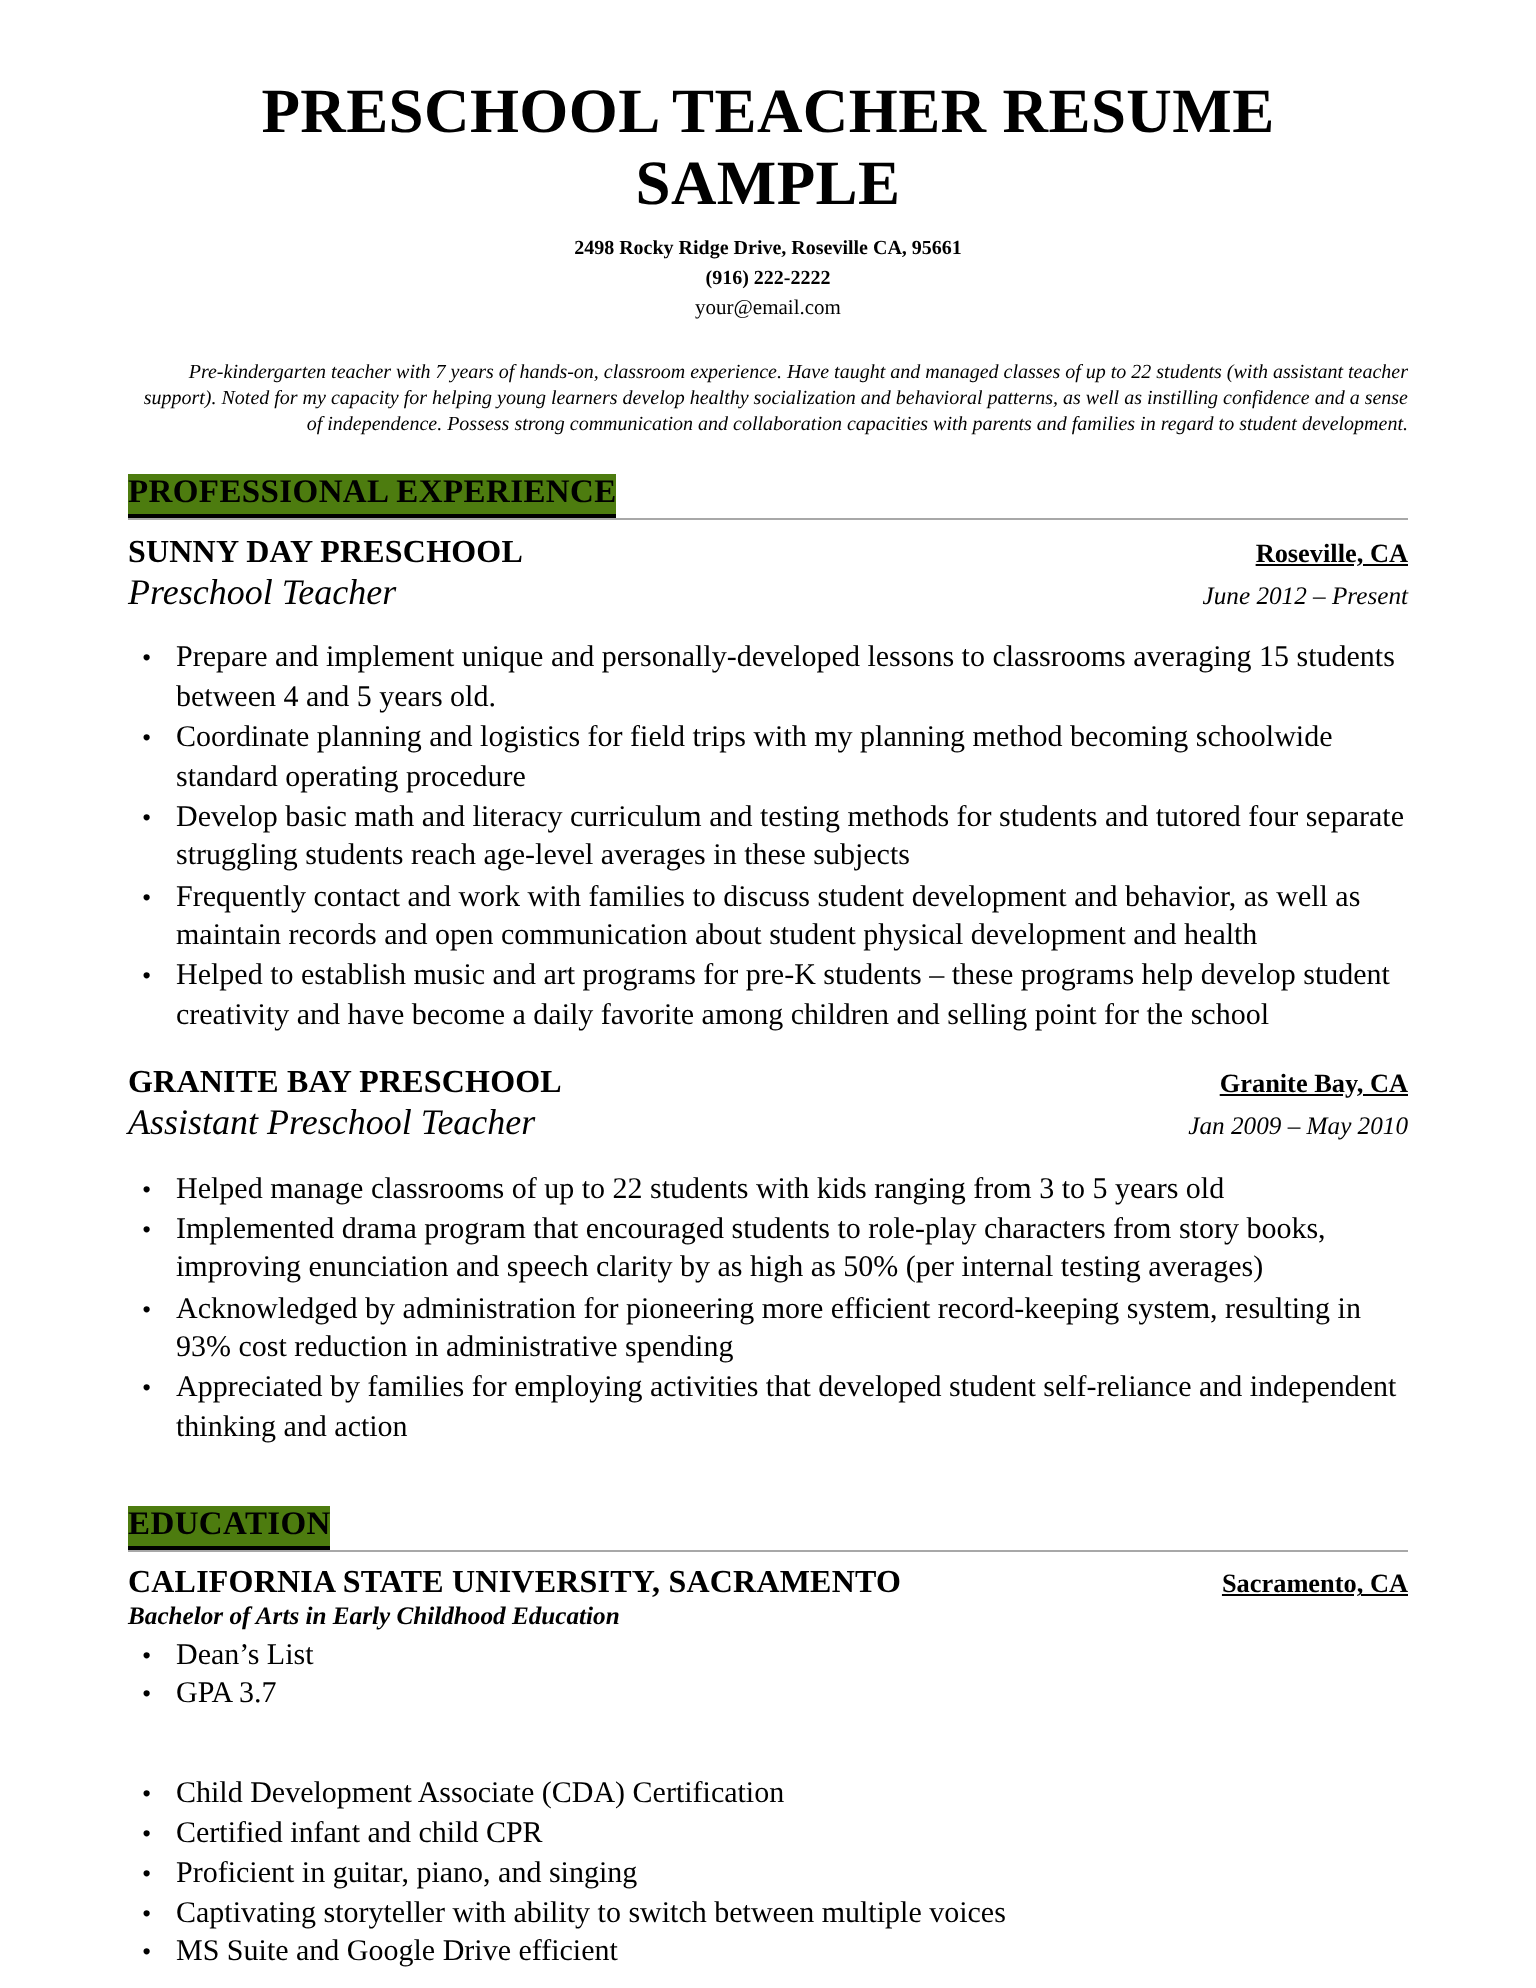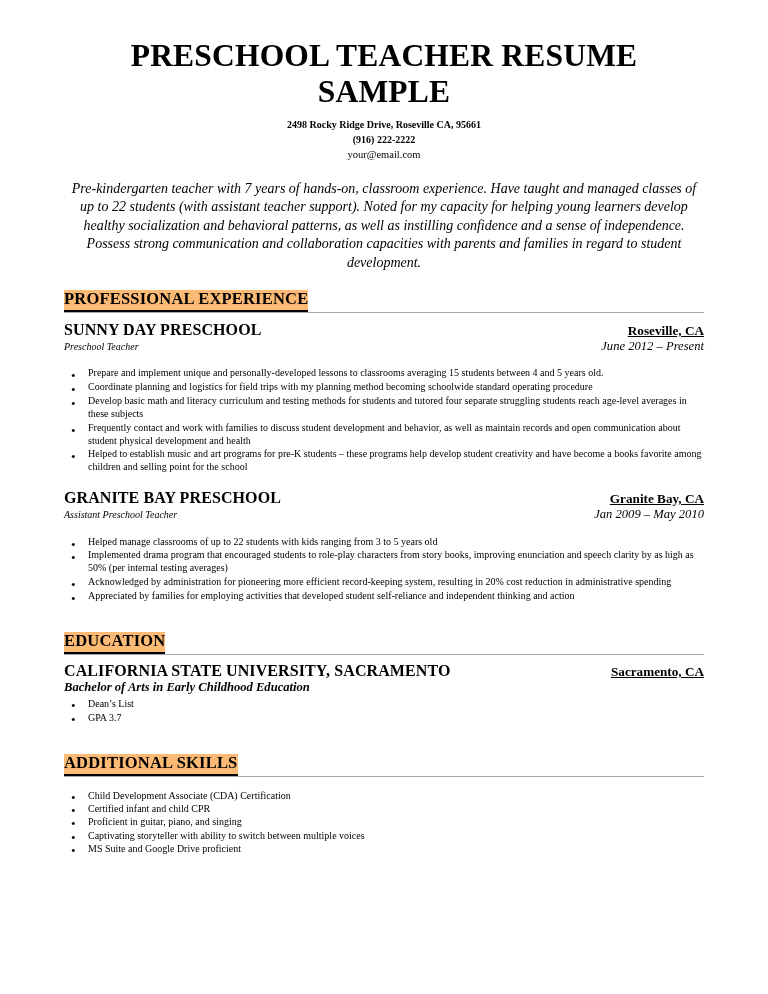--- a/index.html
+++ b/index.html
@@ -45,23 +45,23 @@
   }
   .contact-line.email {
     font-weight: normal;
     font-size: 10.5px;
   }
 
   
   .summary {
     margin-top: 17px;
     font-style: italic;
-    font-size: 14px;
+    font-size: 10px;
     line-height: 1.33;
-    text-align: center;
+    text-align: right;
   }
 
   
   .section {
     margin-top: 17px;
   }
   .section-heading {
     position: relative;
     font-size: 16.5px;
     font-weight: bold;
@@ -69,21 +69,21 @@
     line-height: 1.1;
     padding-bottom: 3px;
     margin-bottom: 4px;
   }
   .section-heading .section-heading-text {
     position: relative;
     display: inline-block;
     border-bottom: 2px solid #000;
     padding-bottom: 2px;
     z-index: 2;
-    background: #fdba74;
+    background: #4d7c0f;
   }
   .section-heading .rule {
     position: absolute;
     left: 0;
     right: 0;
     bottom: 2px;
     height: 1px;
     background: #a8a8a8;
     z-index: 1;
   }
@@ -104,21 +104,21 @@
     letter-spacing: 0.1px;
   }
   .loc {
     font-size: 13.2px;
     font-weight: bold;
     text-align: right;
     white-space: nowrap;
     text-decoration: underline;
   }
   .role {
-    font-size: 10px;
+    font-size: 18px;
     font-style: italic;
   }
   .dates {
     font-size: 12.6px;
     font-style: italic;
     text-align: right;
     white-space: nowrap;
   }
 
   
@@ -129,21 +129,21 @@
   }
   ul.bullets.spaced {
     margin-top: 13px;
   }
   ul.bullets.tight {
     margin-top: 2px;
   }
   ul.bullets li {
     position: relative;
     padding-left: 24px;
-    font-size: 10px;
+    font-size: 15px;
     line-height: 1.29;
     margin-bottom: 1px;
   }
   ul.bullets.tight li {
     line-height: 1.32;
     margin-bottom: 0;
   }
   ul.bullets li::before {
     content: "\2022";
     position: absolute;
@@ -189,37 +189,37 @@
         </div>
         <div class="entry-row">
           <span class="role">Preschool Teacher</span>
           <span class="dates">June 2012 – Present</span>
         </div>
         <ul class="bullets spaced">
           <li>Prepare and implement unique and personally-developed lessons to classrooms averaging 15 students between 4 and 5 years old.</li>
           <li>Coordinate planning and logistics for field trips with my planning method becoming schoolwide standard operating procedure</li>
           <li>Develop basic math and literacy curriculum and testing methods for students and tutored four separate struggling students reach age-level averages in these subjects</li>
           <li>Frequently contact and work with families to discuss student development and behavior, as well as maintain records and open communication about student physical development and health</li>
-          <li>Helped to establish music and art programs for pre-K students – these programs help develop student creativity and have become a books favorite among children and selling point for the school</li>
+          <li>Helped to establish music and art programs for pre-K students – these programs help develop student creativity and have become a daily favorite among children and selling point for the school</li>
         </ul>
       </div>
 
       <div class="entry" style="margin-top:14px;">
         <div class="entry-row">
           <span class="org">GRANITE BAY PRESCHOOL</span>
           <span class="loc">Granite Bay, CA</span>
         </div>
         <div class="entry-row">
           <span class="role">Assistant Preschool Teacher</span>
           <span class="dates">Jan 2009 – May 2010</span>
         </div>
         <ul class="bullets spaced">
           <li>Helped manage classrooms of up to 22 students with kids ranging from 3 to 5 years old</li>
           <li>Implemented drama program that encouraged students to role-play characters from story books, improving enunciation and speech clarity by as high as 50% (per internal testing averages)</li>
-          <li>Acknowledged by administration for pioneering more efficient record-keeping system, resulting in 20% cost reduction in administrative spending</li>
+          <li>Acknowledged by administration for pioneering more efficient record-keeping system, resulting in 93% cost reduction in administrative spending</li>
           <li>Appreciated by families for employing activities that developed student self-reliance and independent thinking and action</li>
         </ul>
       </div>
     </div>
 
     <div class="section" style="margin-top:29px;">
       <div class="section-heading">
         <span class="section-heading-text">EDUCATION</span>
         <span class="rule"></span>
       </div>
@@ -231,27 +231,23 @@
         </div>
         <div class="edu-sub">Bachelor of Arts in Early Childhood Education</div>
         <ul class="bullets tight">
           <li>Dean’s List</li>
           <li>GPA 3.7</li>
         </ul>
       </div>
     </div>
 
     <div class="section" style="margin-top:30px;">
-      <div class="section-heading">
-        <span class="section-heading-text">ADDITIONAL SKILLS</span>
-        <span class="rule"></span>
-      </div>
       <ul class="bullets tight" style="margin-top:10px;">
         <li>Child Development Associate (CDA) Certification</li>
         <li>Certified infant and child CPR</li>
         <li>Proficient in guitar, piano, and singing</li>
         <li>Captivating storyteller with ability to switch between multiple voices</li>
-        <li>MS Suite and Google Drive proficient</li>
+        <li>MS Suite and Google Drive efficient</li>
       </ul>
     </div>
 
   </div>
 </div>
 
 </body></html>

